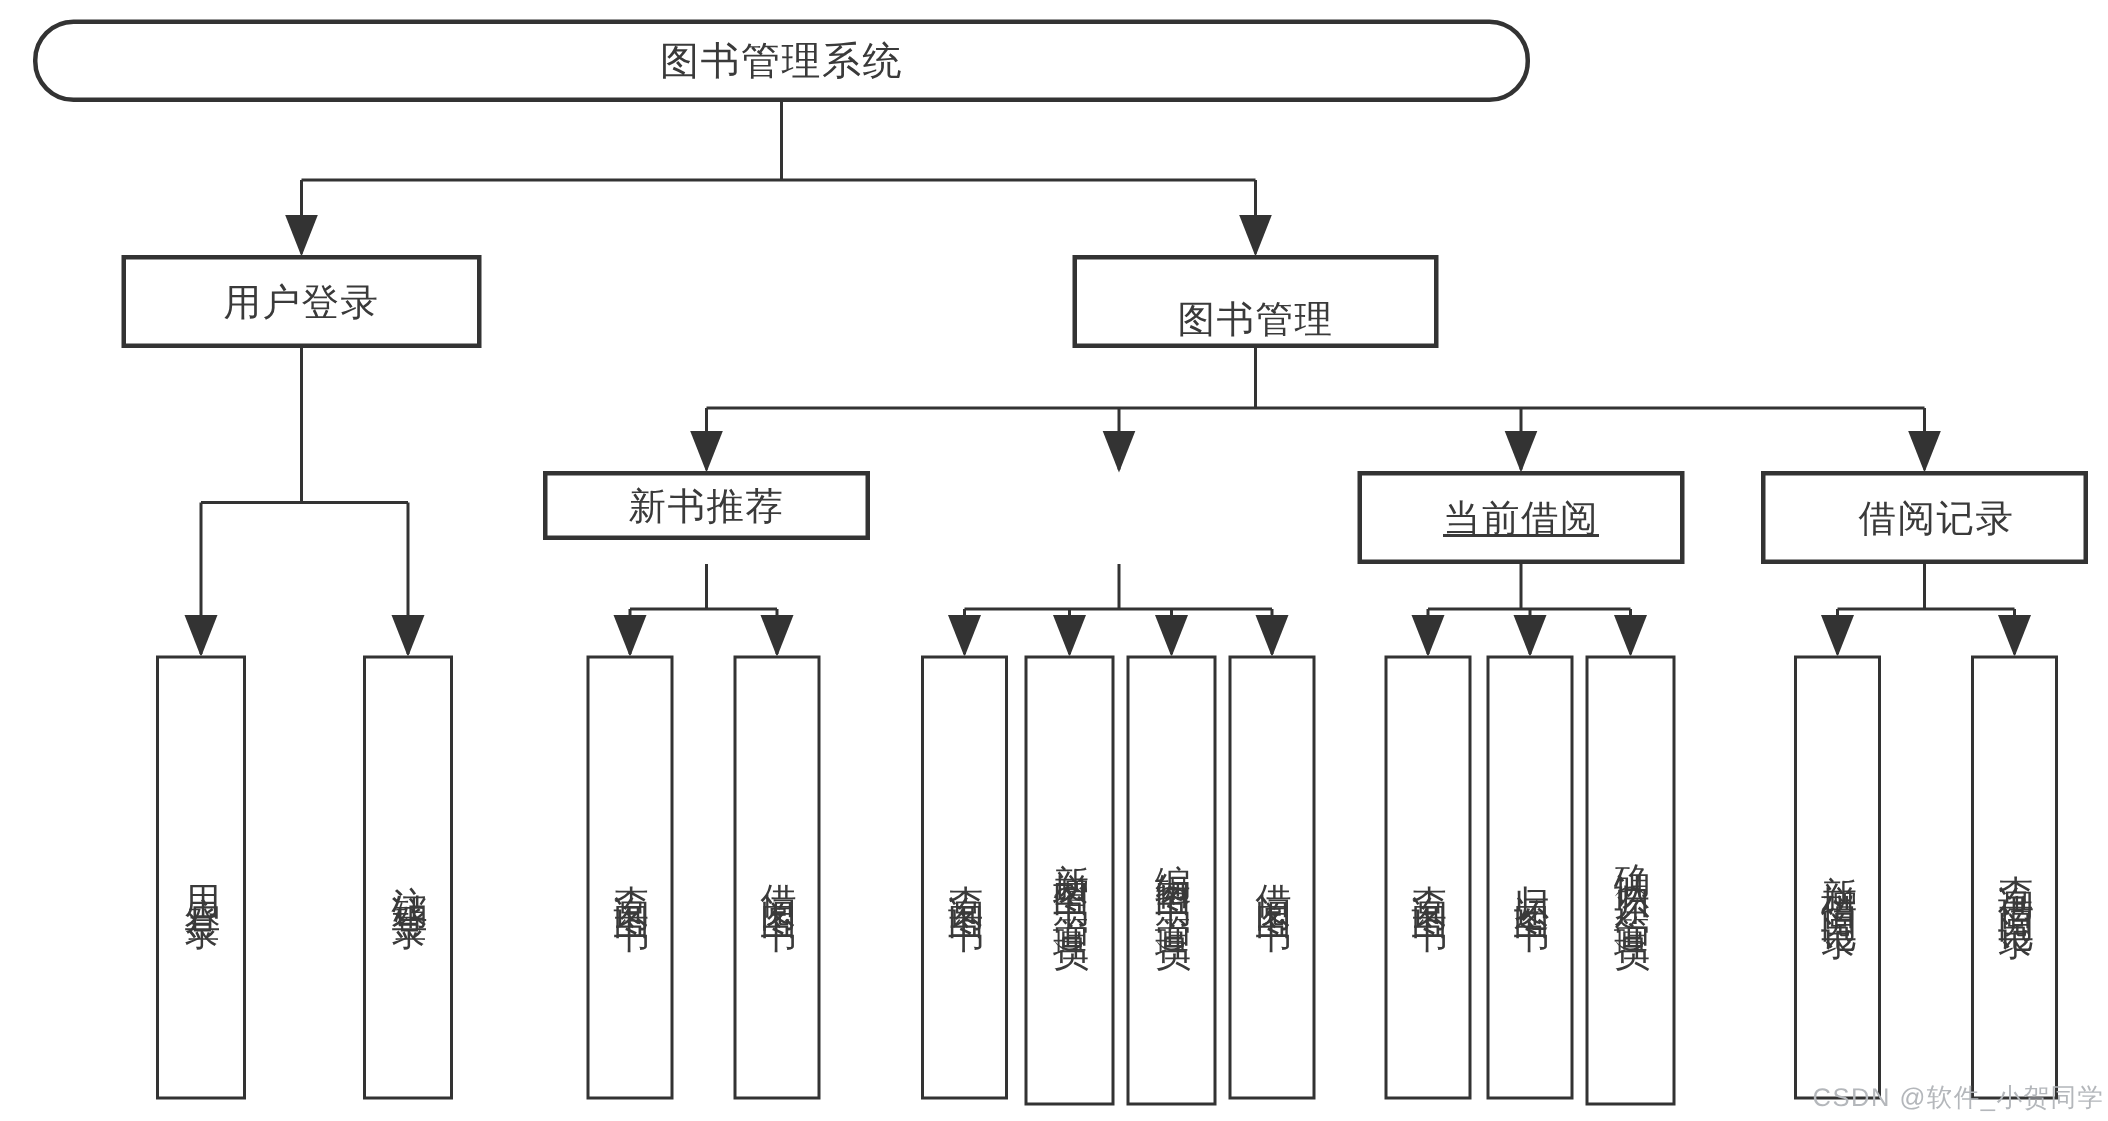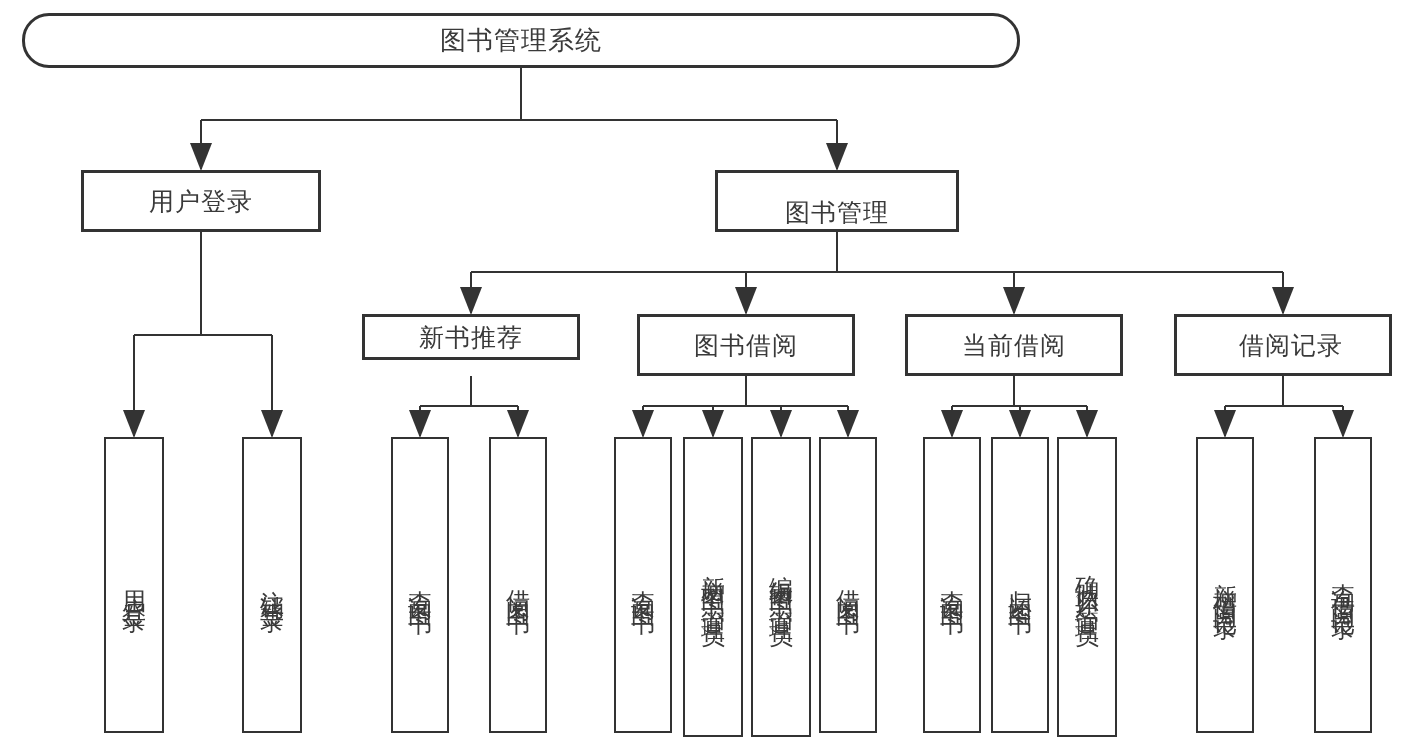--- a/index.html
+++ b/index.html
@@ -106,24 +106,21 @@
   <div class="node" style="left:81px;top:170px;width:240px;height:62px;">
     <span>用户登录</span>
   </div>
   <div class="node" style="left:715px;top:170px;width:244px;height:62px;align-items:flex-end;">
     <span>图书管理</span>
   </div>
 
   <div class="node" style="left:362px;top:314px;width:218px;height:46px;">
     <span>新书推荐</span>
   </div>
-  <div class="node" style="left:637px;top:314px;width:218px;height:62px;">
-    <span>图书借阅</span>
-  </div>
-  <div class="node" style="left:905px;top:314px;width:218px;height:62px;">
+  <div class="node" style="left:905px;top:314px;width:218px;height:62px;text-decoration:underline;">
     <span>当前借阅</span>
   </div>
   <div class="node" style="left:1174px;top:314px;width:218px;height:62px;padding-left:16px;">
     <span>借阅记录</span>
   </div>
 
   <div class="node vnode" style="left:104px;top:437px;width:60px;height:296px;">
     <span>用户登录</span>
   </div>
   <div class="node vnode" style="left:242px;top:437px;width:60px;height:296px;">
@@ -160,14 +157,15 @@
     <span>确认归还（管理员）</span>
   </div>
 
   <div class="node vnode" style="left:1196px;top:437px;width:58px;height:296px;">
     <span>新增借阅记录</span>
   </div>
   <div class="node vnode" style="left:1314px;top:437px;width:58px;height:296px;">
     <span>查询借阅记录</span>
   </div>
 
+  <div class="watermark">CSDN @软件_小贺同学</div>
 
 </div>
 
 </body></html>

